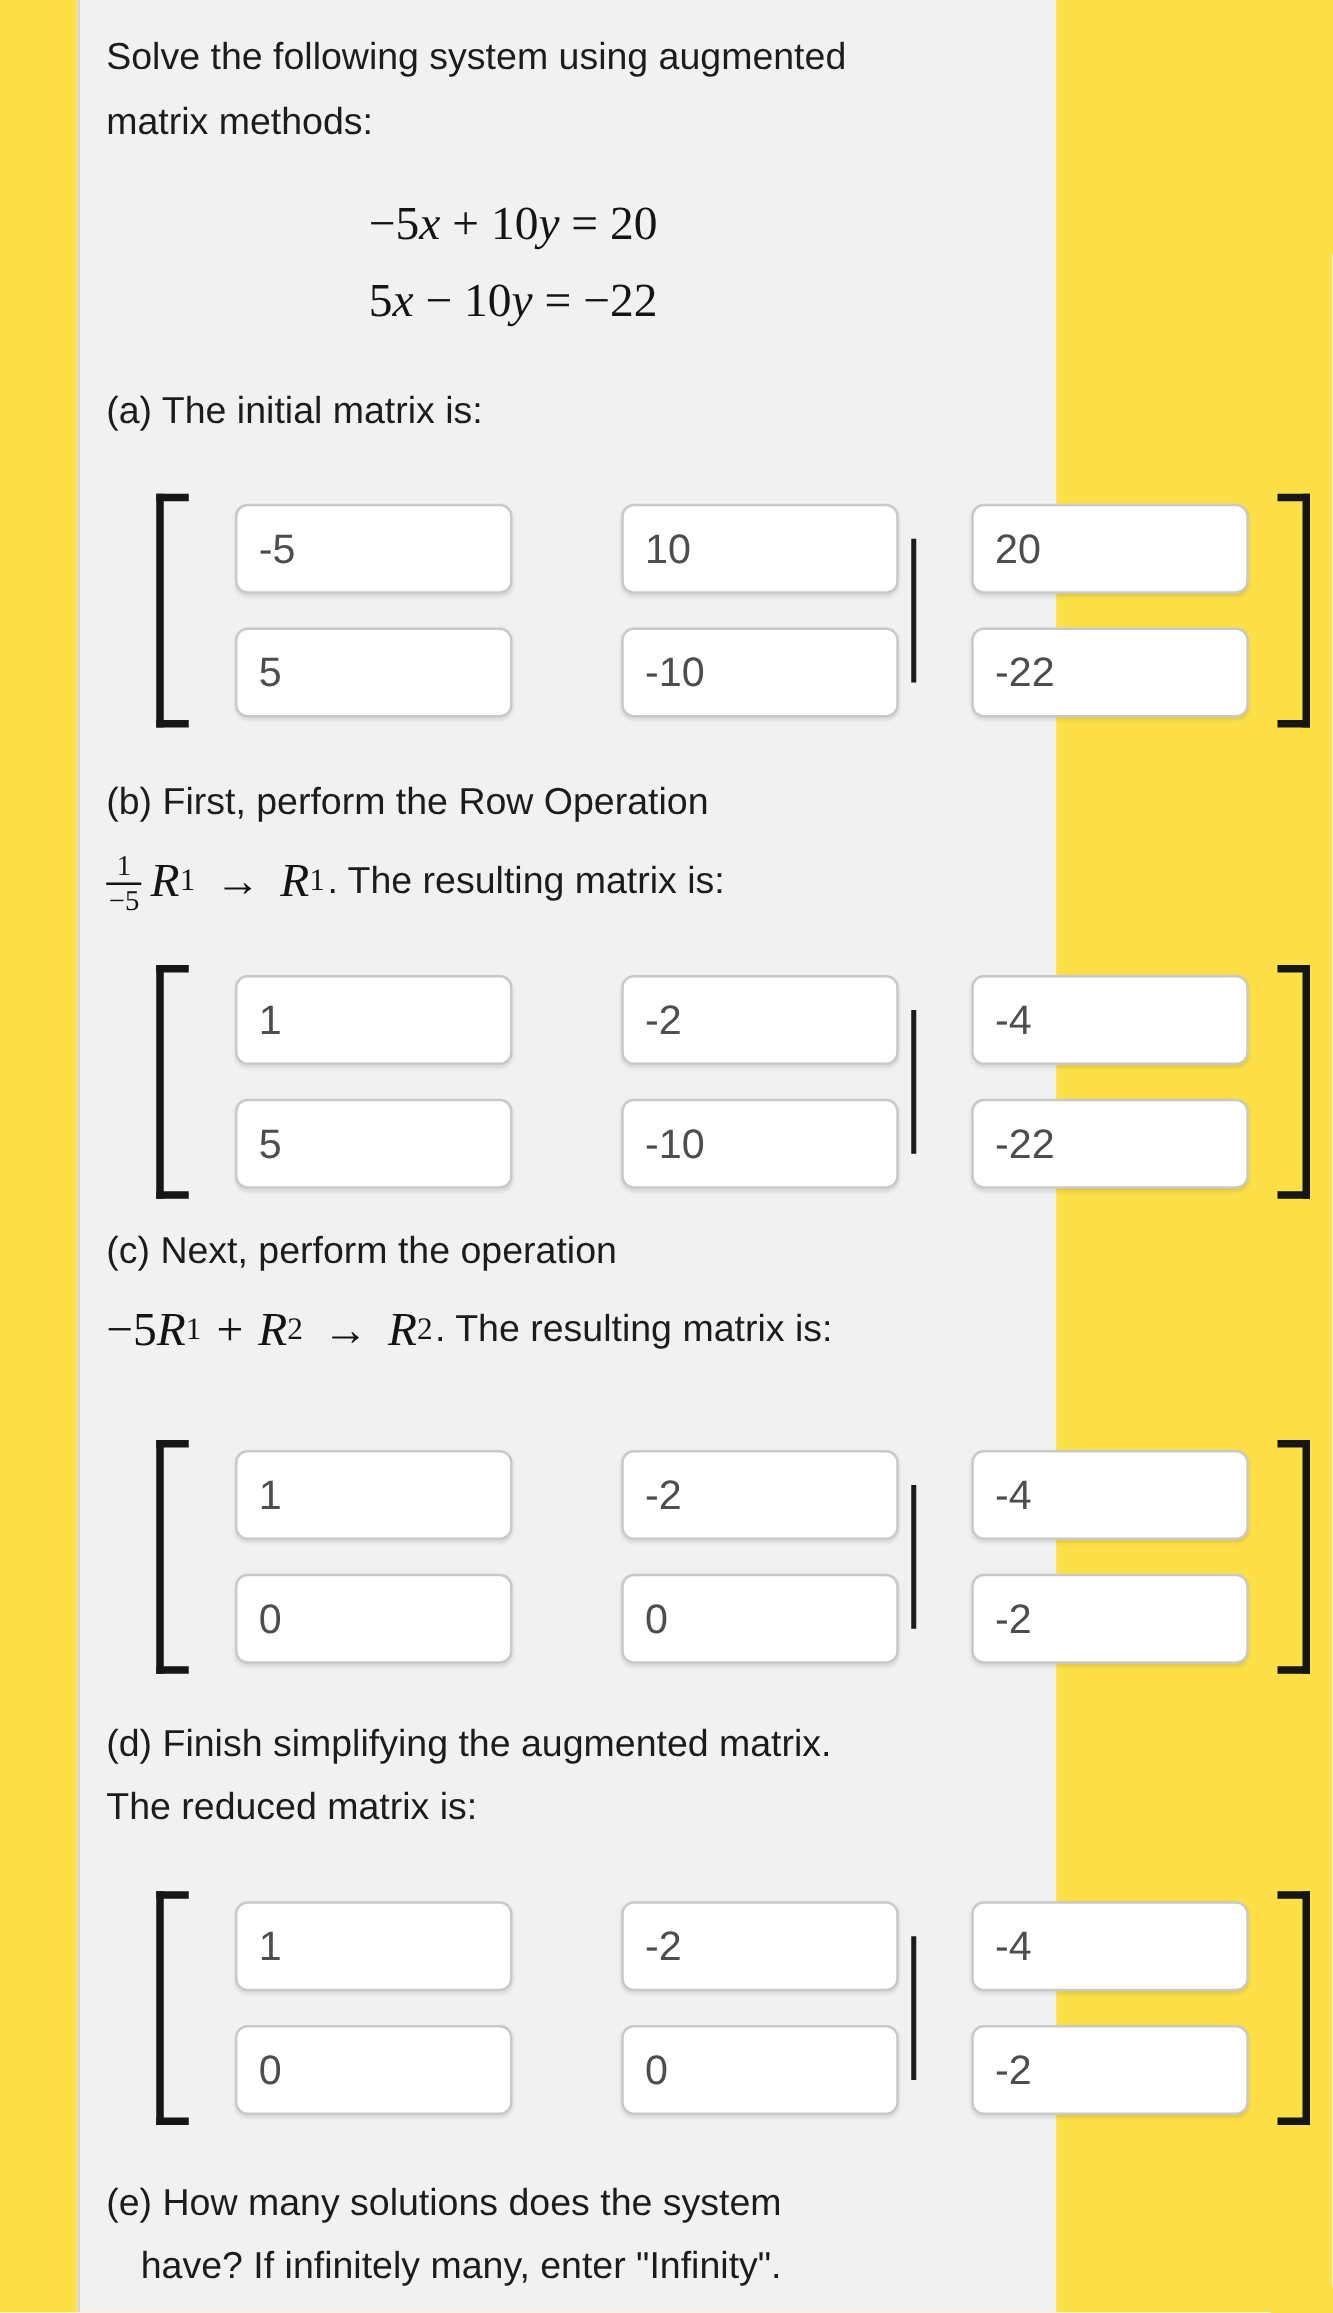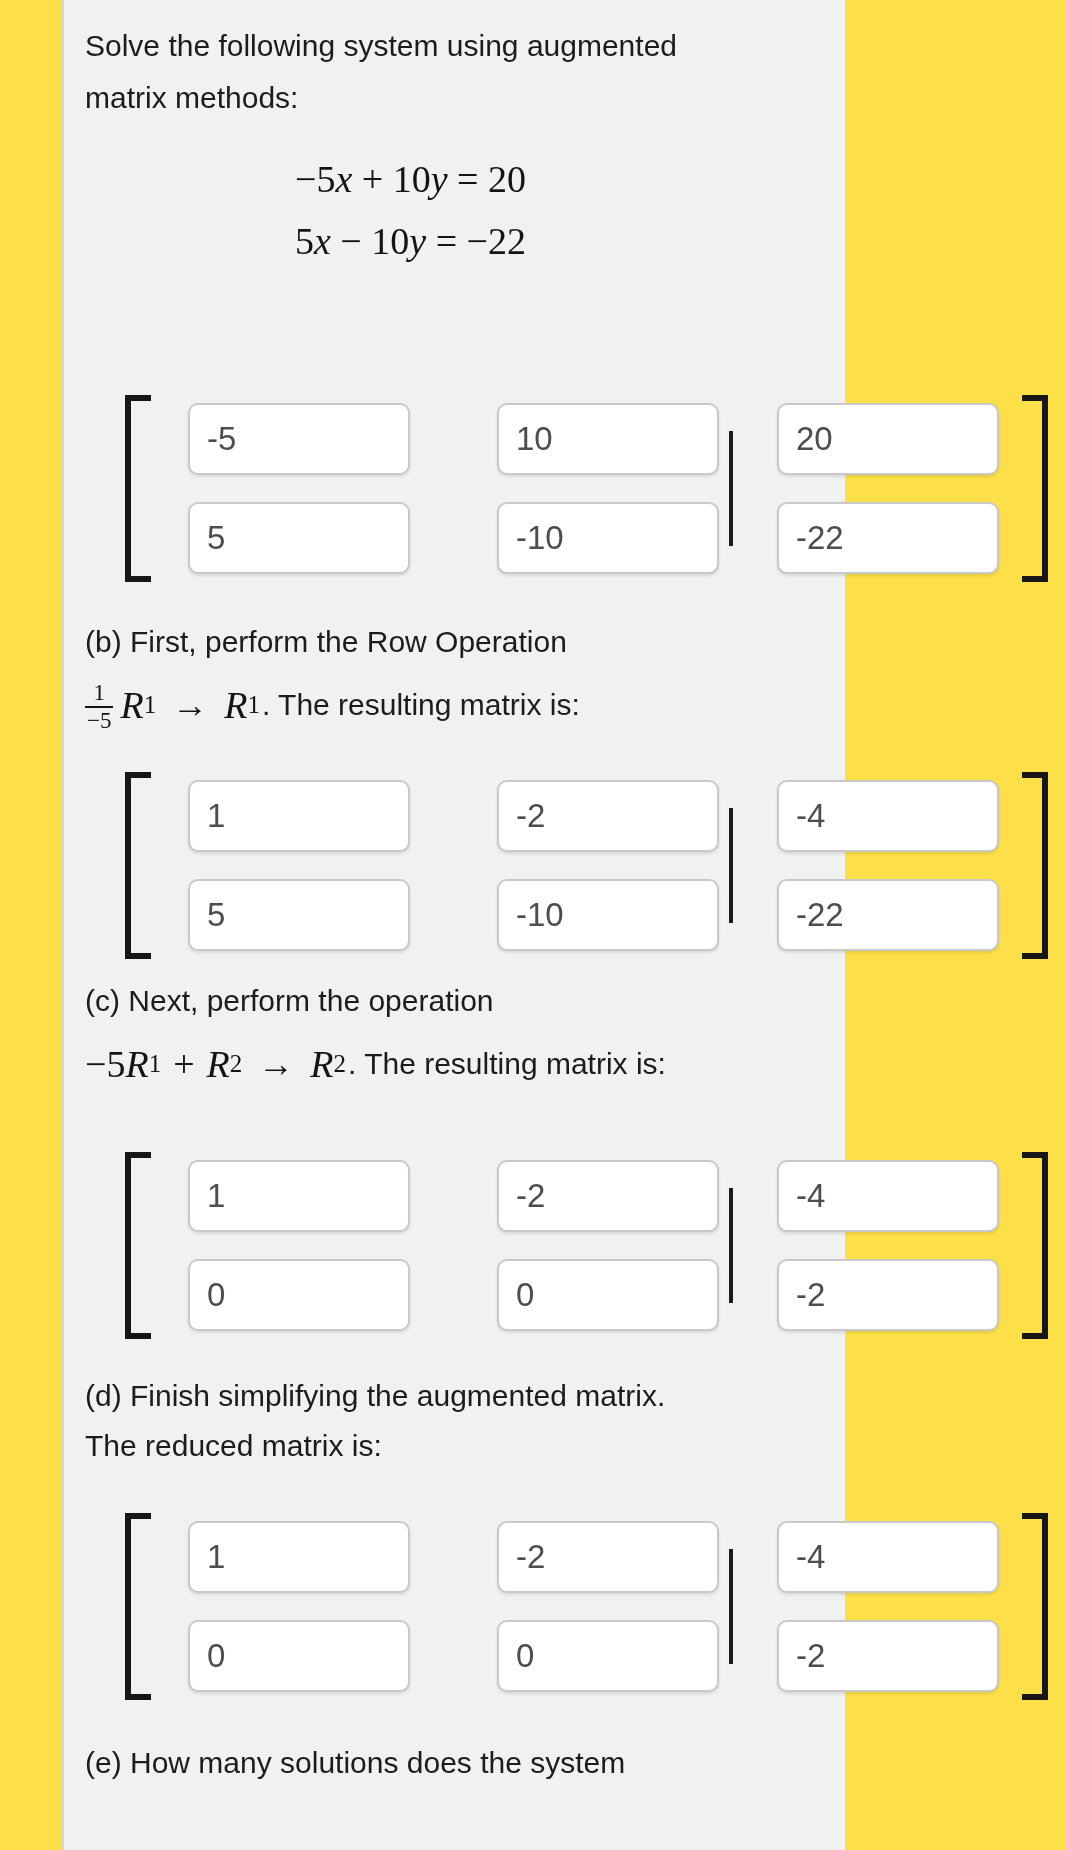--- a/index.html
+++ b/index.html
@@ -66,20 +66,23 @@
   <div class="tblock title">
     <div class="tline">Solve the following system using augmented</div>
     <div class="tline">matrix methods:</div>
   </div>
 
   <div class="equations">
     <div><span>−5</span><span class="mi">x</span><span> + 10</span><span class="mi">y</span><span> = 20</span></div>
     <div><span>5</span><span class="mi">x</span><span> − 10</span><span class="mi">y</span><span> = −22</span></div>
   </div>
 
+  <div class="tblock label-a">
+    <div class="tline">(a) The initial matrix is:</div>
+  </div>
 
   <div class="matrix m-a">
     <div class="bracket bl"></div>
     <input class="cell col1 row1" type="text" value="-5" style="">
     <input class="cell col2 row1" type="text" value="10" style="">
     <input class="cell col3 row1" type="text" value="20" style="">
     <input class="cell col1 row2" type="text" value="5" style="">
     <input class="cell col2 row2" type="text" value="-10" style="">
     <input class="cell col3 row2" type="text" value="-22" style="">
     <div class="augbar"></div>
@@ -154,14 +157,15 @@
     <input class="cell col3 row1" type="text" value="-4" style="">
     <input class="cell col1 row2" type="text" value="0" style="">
     <input class="cell col2 row2" type="text" value="0" style="">
     <input class="cell col3 row2" type="text" value="-2" style="">
     <div class="augbar"></div>
     <div class="bracket br"></div>
   </div>
 
   <div class="tblock e-block">
     <div class="tline">(e) How many solutions does the system</div>
+    <div class="tline">have? If infinitely many, enter "Infinity".</div>
   </div>
 </div>
 
 </body></html>

